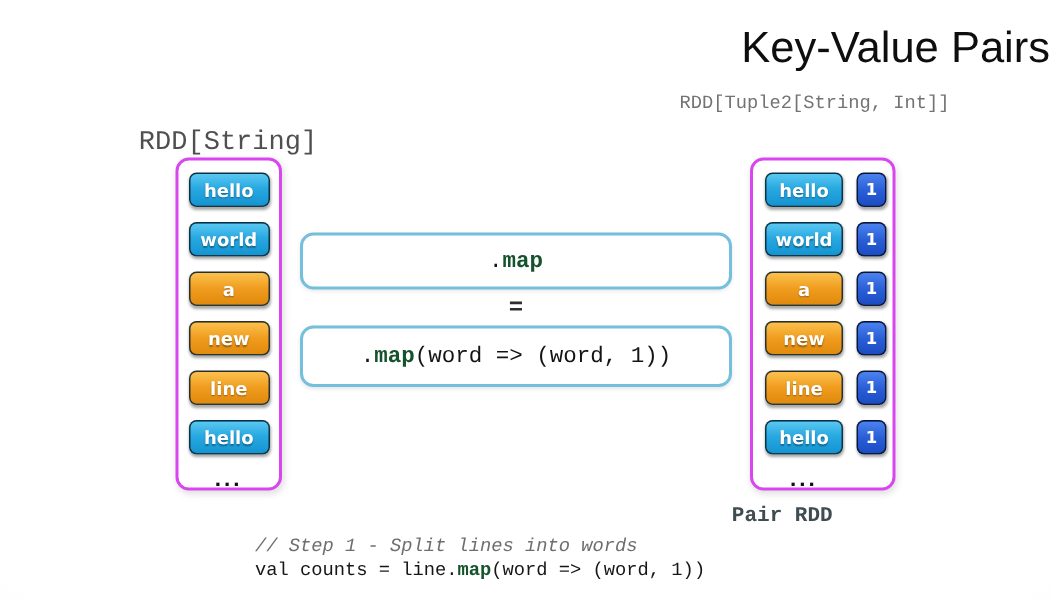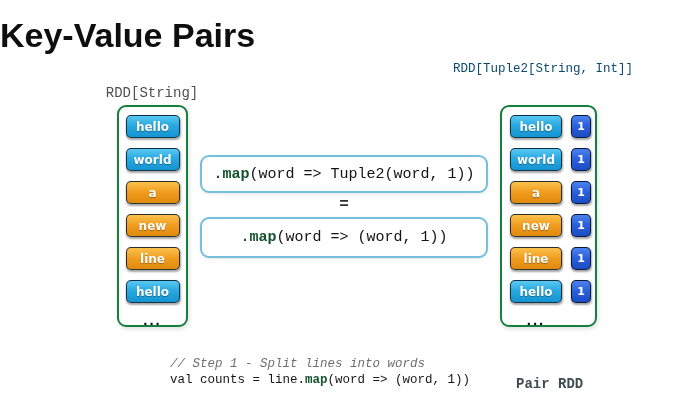--- a/index.html
+++ b/index.html
@@ -4,35 +4,35 @@
 <style>
   html,body { margin:0; padding:0; }
   body {
     width:700px; height:400px; position:relative; overflow:hidden;
     background: radial-gradient(ellipse 130% 130% at 50% 42%, #ffffff 55%, #f7f7f7 85%, #ededed 100%);
     font-family:"Liberation Sans", sans-serif;
   }
   .mono { font-family:"Liberation Mono","DejaVu Sans Mono",monospace; }
 
   .title {
-    position:absolute; top:16px; left:0; width:700px; text-align:left;
-    font-size:34px; font-weight:700; color:#0e0e0e;
+    position:absolute; top:16px; left:0; width:700px; text-align:right;
+    font-size:29px; font-weight:400; color:#0e0e0e;
   }
 
   .label-left {
     position:absolute; top:85px; left:82px; width:140px; text-align:center;
-    font-size:14px; color:#4f4f4f;
+    font-size:18px; color:#4f4f4f;
   }
   .label-right {
     position:absolute; top:62px; left:418px; width:250px; text-align:center;
-    font-size:12.5px; color:#0c4a6e; line-height:15px;
+    font-size:12.5px; color:#737373; line-height:15px;
   }
 
   .container {
-    position:absolute; background:#ffffff; border:2px solid #15803d; border-radius:9px;
+    position:absolute; background:#ffffff; border:2px solid #d946ef; border-radius:9px;
     box-sizing:border-box; box-shadow:1px 2px 5px rgba(0,0,0,0.13);
   }
   #left-rdd {
     left:117px; top:105px; width:71px; height:222px;
     display:flex; flex-direction:column; align-items:center; padding-top:8px; gap:10px;
   }
   #right-rdd {
     left:500px; top:105px; width:97px; height:222px;
     display:flex; flex-direction:column; padding:8px 0 0 8px; gap:10px;
   }
@@ -72,22 +72,22 @@
   #code-box-2 { top:217px; height:41px; }
   .code-box span { white-space:pre; }
   .kw { color:#14532d; font-weight:700; }
 
   .equals {
     position:absolute; top:196px; left:200px; width:288px; text-align:center;
     font-size:16px; font-weight:700; color:#2e2e2e;
   }
 
   .caption {
-    position:absolute; top:336px; left:516px; width:97px; 
-    font-size:14px; font-weight:700; color:#3f4c52;margin-top:40px;
+    position:absolute; top:336px; left:473px; width:97px; text-align:center;
+    font-size:14px; font-weight:700; color:#3f4c52;
   }
 
   .footer { position:absolute; left:170px; top:356px; font-size:12.5px; color:#161616; line-height:16px; }
   .footer span { white-space:pre; }
   .comment { color:#6e6e6e; font-style:italic; }
   .valkw { font-weight:400; }
 </style>
 </head>
 <body>
 
@@ -117,21 +117,20 @@
     </div>
   <div class="cell" data-color="blue">
       <span>hello</span>
     </div>
   <div class="ellipsis">...</div>
 </div>
 
 <div class="code-box mono" id="code-box-1">
   <span>.</span>
     <span class="kw">map</span>
-    <span>(word =&gt; Tuple2(word, 1))</span>
 </div>
 
 <div class="equals mono">=</div>
 
 <div class="code-box mono" id="code-box-2">
   <span>.</span>
     <span class="kw">map</span>
     <span>(word =&gt; (word, 1))</span>
 </div>
 

